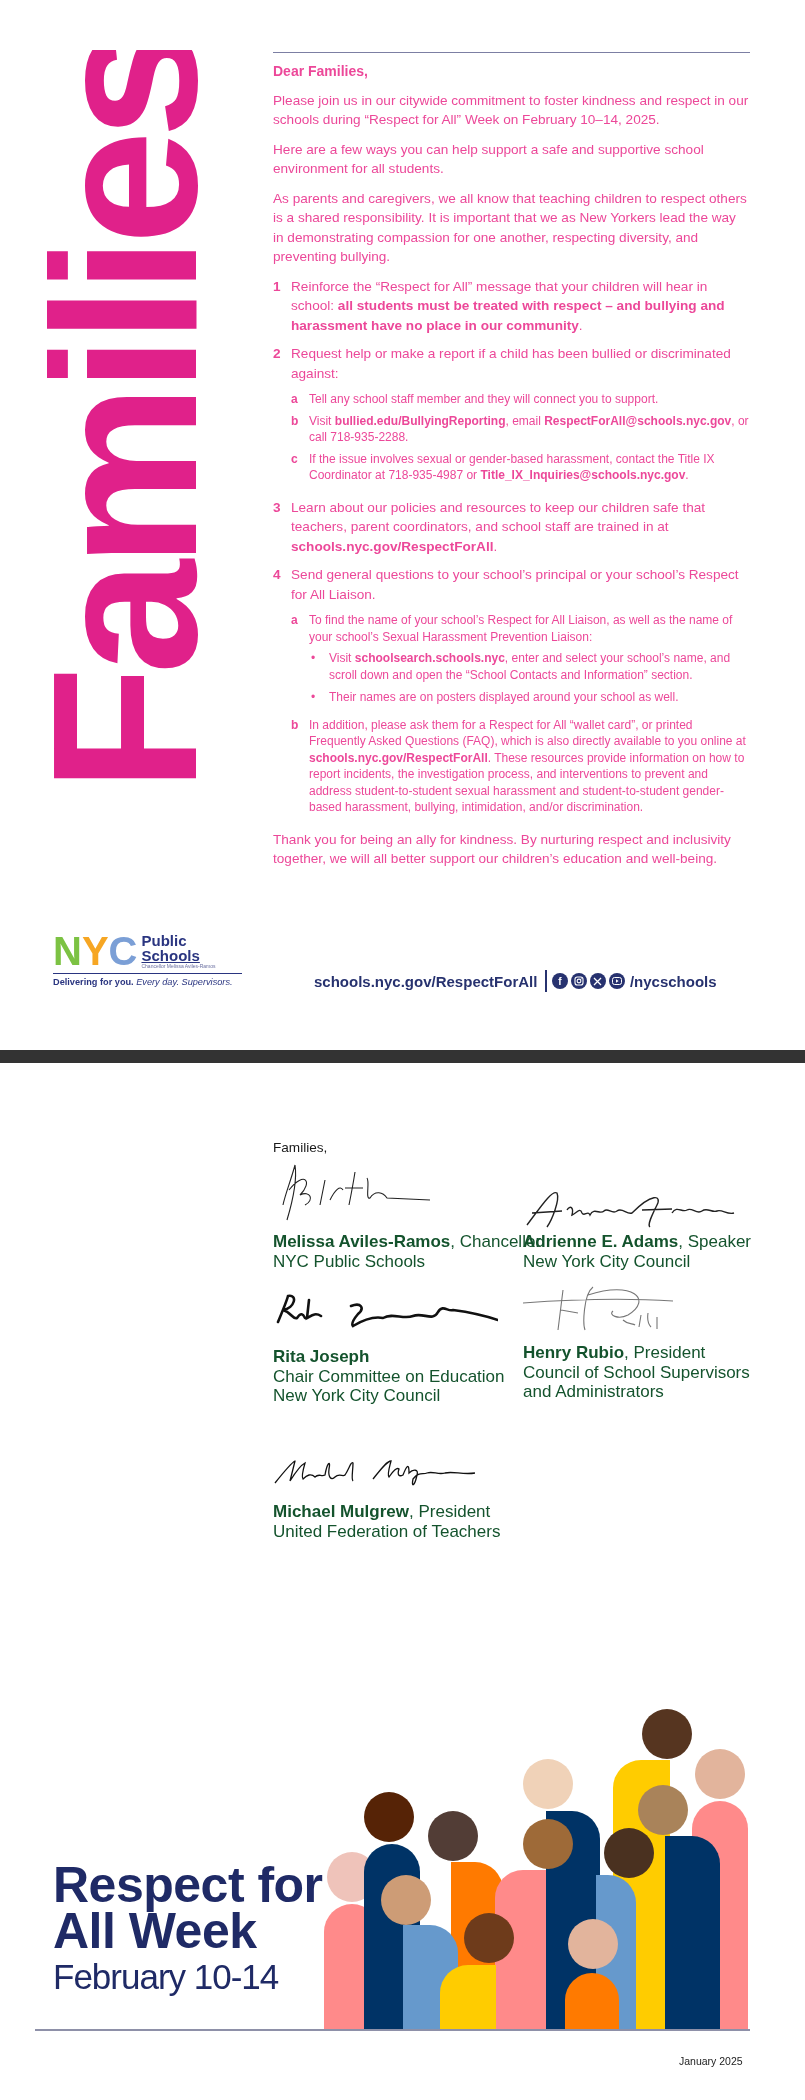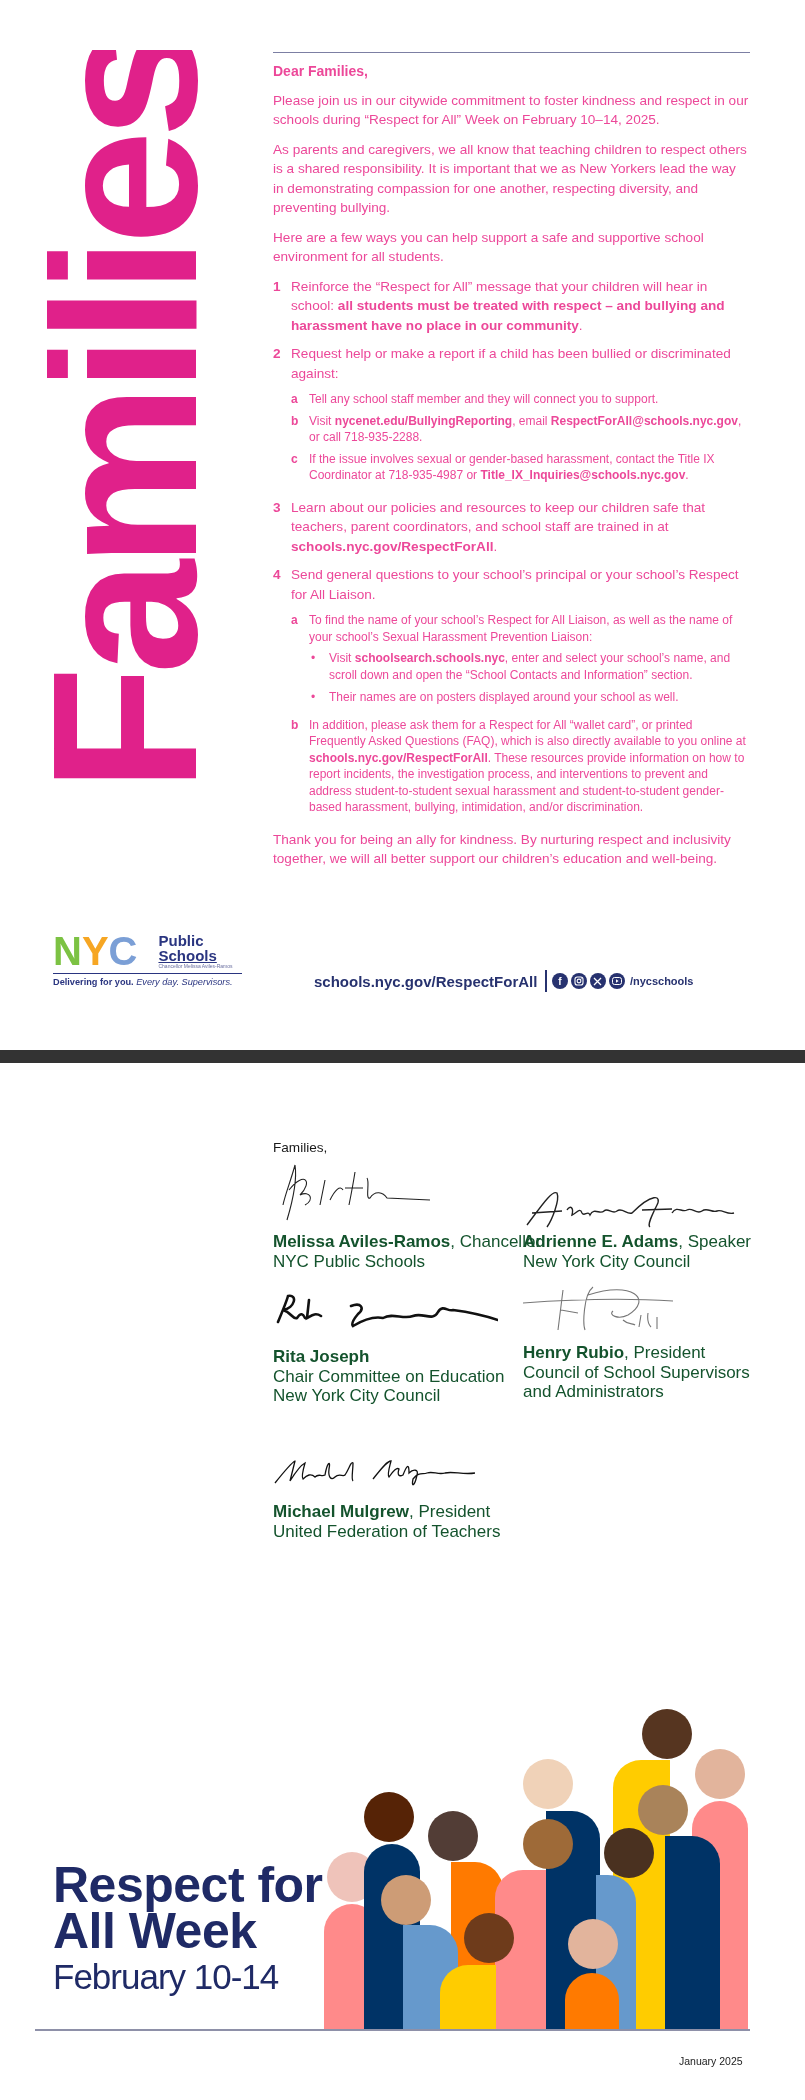--- a/index.html
+++ b/index.html
@@ -41,36 +41,36 @@
     .bullet { display: flex; font-size: 12px; line-height: 16.5px; margin-bottom: 6px; }
     .bullet-dot { width: 18px; flex: none; padding-left: 2px; }
     b { font-weight: 700; }
 
     
     .logo { position: absolute; left: 53px; top: 933px; width: 200px; }
     .logo-row { display: flex; align-items: center; }
     .nyc { display: flex; gap: 2px; height: 36px; align-items: center; }
     .nyc span { font-family: "Liberation Sans", sans-serif; font-weight: 700; font-size: 40px; line-height: 36px; letter-spacing: -2px; }
     .nyc .n { color: #7cc243; } .nyc .y { color: #f6a623; } .nyc .c { color: #7b9fd6; }
-    .ps { margin-left: 23px; color: #2a3580; line-height: 15px; }
+    .ps { margin-left: 6px; color: #2a3580; line-height: 15px; }
     .ps .t1 { font-weight: 700; font-size: 15px; display: block; }
     .ps .t2 { font-weight: 700; font-size: 15px; display: block; text-decoration: underline; }
     .ps .t3 { font-size: 5px; line-height: 6px; display: block; color: #6a6fa0; }
     .logo-rule { width: 189px; border-top: 1px solid #2a3580; margin-top: 4px; }
     .tagline { font-size: 9.2px; color: #2a3580; margin-top: 3px; white-space: nowrap; }
     .tagline b { font-weight: 700; }
     .tagline i { font-style: italic; }
 
     
     .footer-url { position: absolute; left: 314px; top: 970px; display: flex; align-items: center; color: #27326f; }
     .footer-url .url { font-weight: 700; font-size: 15px; }
     .vsep { width: 1.5px; height: 22px; background: #27326f; margin: 0 5px 0 8px; }
     .social { display: flex; gap: 3px; align-items: center; }
     .sicon { width: 16px; height: 16px; border-radius: 50%; background: #27326f; color: #fff; display: inline-flex; align-items: center; justify-content: center; font-size: 10px; font-weight: 700; }
-    .handle { font-weight: 700; font-size: 11px; margin-left: 5px; }
+    .handle { font-weight: 700; font-size: 15px; margin-left: 5px; }
 
     
     .sincerely { position: absolute; left: 273px; top: 1140px; font-size: 13.6px; }
     .sig-block { position: absolute; font-size: 17px; line-height: 19.5px; color: #14532d; }
     .sig-block .name { font-weight: 700; }
     .sig { position: absolute; }
 
     .event-title { position: absolute; left: 53px; top: 1862px; color: #1f2a66; }
     .event-title .l1, .event-title .l2 { font-weight: 700; font-size: 50px; line-height: 46px; letter-spacing: -0.5px; display: block; }
     .event-title .dates { font-size: 35px; line-height: 46px; font-weight: 400; display: block; letter-spacing: -1px; }
@@ -85,43 +85,43 @@
 <div class="page1">
 
   <div class="families-wrap">
     <div class="families">Families</div>
   </div>
 
   <div class="letter">
     <div class="top-rule"></div>
     <div class="greeting">Dear Families,</div>
     <p>Please join us in our citywide commitment to foster kindness and respect in our schools during “Respect for All” Week on February 10–14, 2025.</p>
+    <p>Here are a few ways you can help support a safe and supportive school environment for all students.</p>
     <p>As parents and caregivers, we all know that teaching children to respect others is a shared responsibility. It is important that we as New Yorkers lead the way in demonstrating compassion for one another, respecting diversity, and preventing bullying.</p>
-    <p>Here are a few ways you can help support a safe and supportive school environment for all students.</p>
 
     <div class="numbered">
       <span class="num">1</span>
       <span class="num-body">
         <span>Reinforce the “Respect for All” message that your children will hear in school: </span><b>all students must be treated with respect – and bullying and harassment have no place in our community</b><span>.</span>
       </span>
     </div>
 
     <div class="numbered">
       <span class="num">2</span>
       <div class="num-body">
         <span>Request help or make a report if a child has been bullied or discriminated against:</span>
         <div class="subs">
           <div class="sub">
             <span class="sub-letter">a</span>
             <span class="sub-body">Tell any school staff member and they will connect you to support.</span>
           </div>
           <div class="sub">
             <span class="sub-letter">b</span>
             <span class="sub-body">
-              <span>Visit </span><b>nycenet.edu/BullyingReporting</b><span>, email </span><b>RespectForAll@schools.nyc.gov</b><span>, or call 718-935-2288.</span>
+              <span>Visit </span><b>bullied.edu/BullyingReporting</b><span>, email </span><b>RespectForAll@schools.nyc.gov</b><span>, or call 718-935-2288.</span>
             </span>
           </div>
           <div class="sub">
             <span class="sub-letter">c</span>
             <span class="sub-body">
               <span>If the issue involves sexual or gender-based harassment, contact the Title IX Coordinator at 718-935-4987 or </span><b>Title_IX_Inquiries@schools.nyc.gov</b><span>.</span>
             </span>
           </div>
         </div>
       </div>

